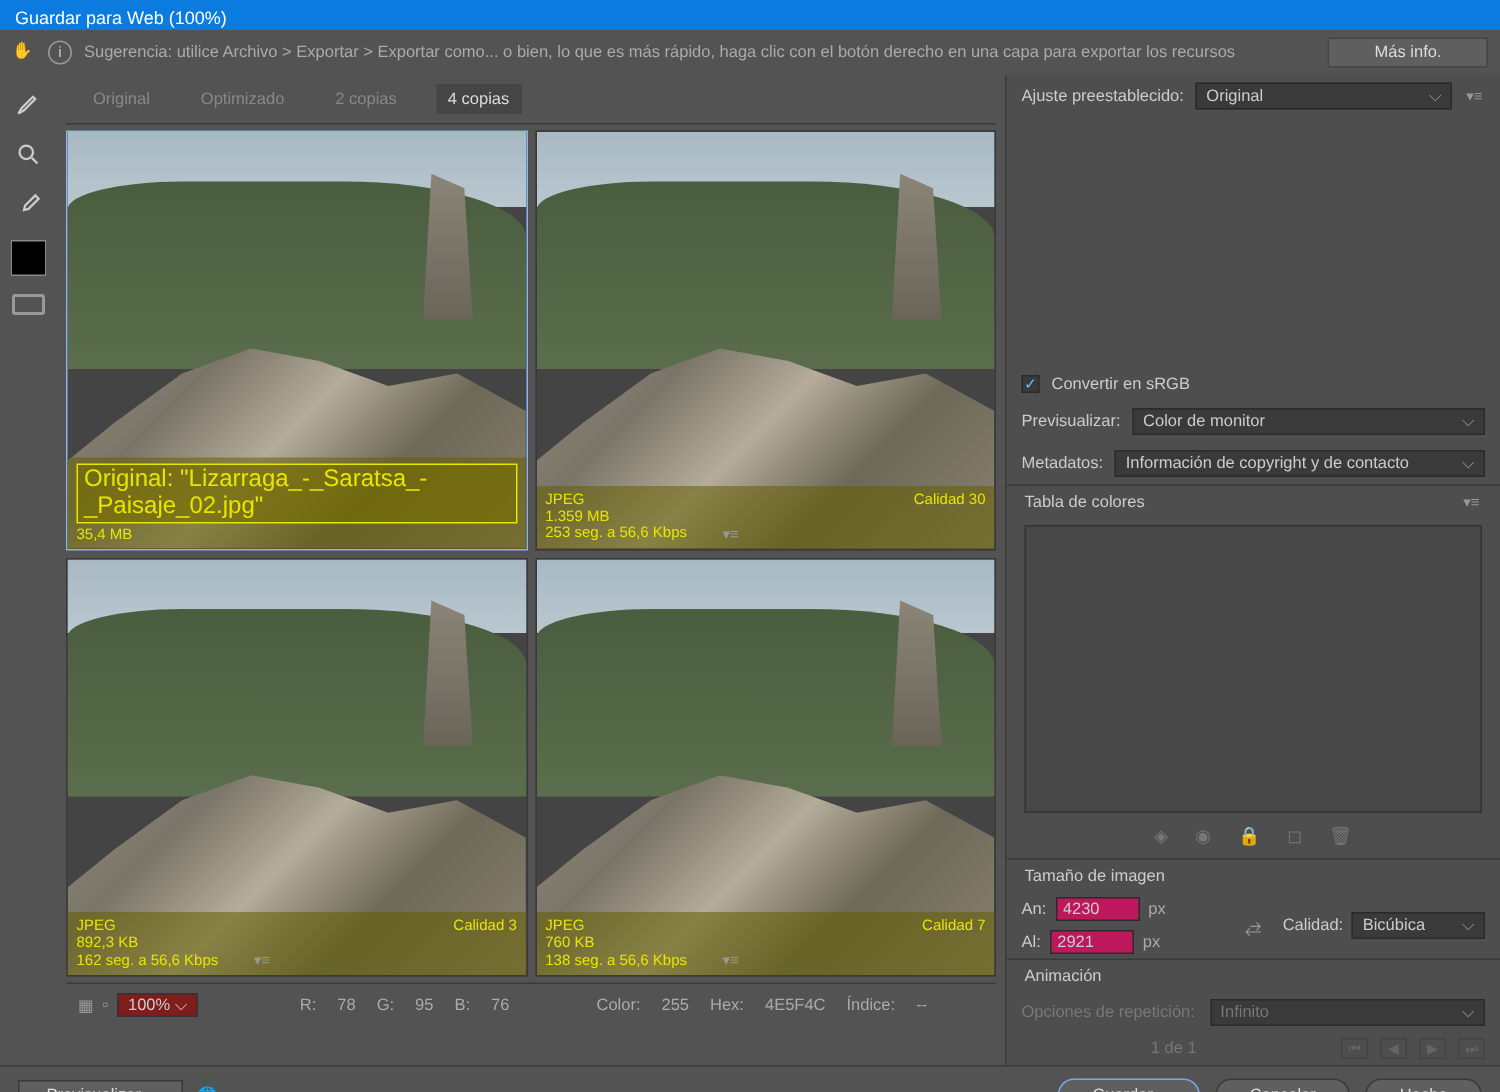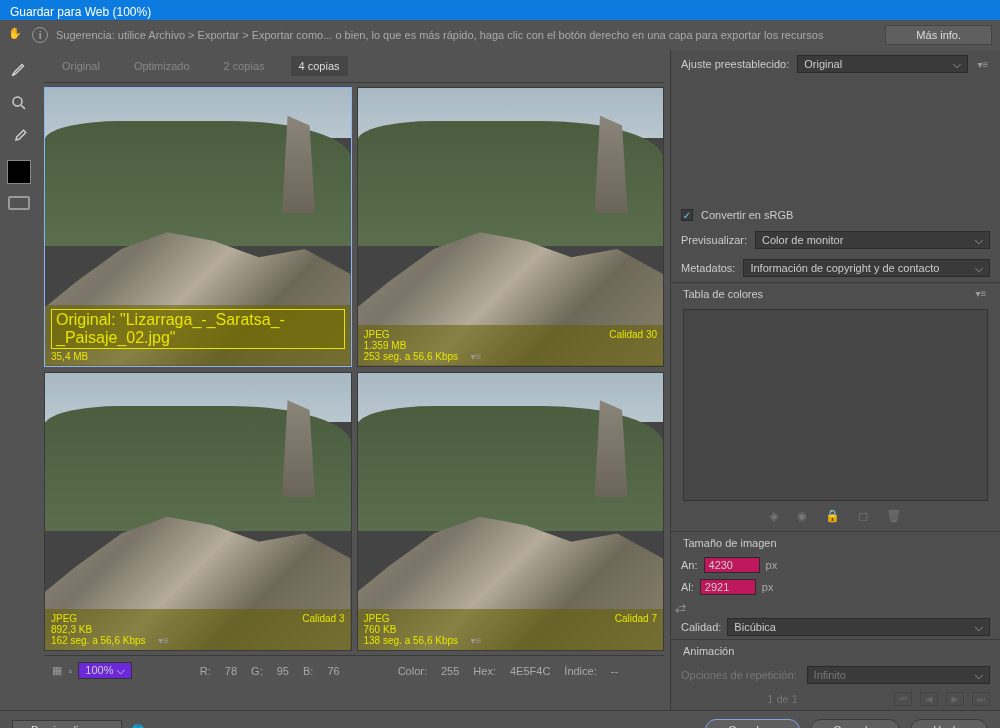--- a/index.html
+++ b/index.html
@@ -22,25 +22,25 @@
 .previews { display: grid; grid-template-columns: 1fr 1fr; grid-template-rows: 1fr 1fr; gap: 5px; padding: 4px 0; height: 572px; }
 .preview { border: 1px solid #3a3a3a; position: relative; background: #444; display: flex; flex-direction: column; }
 .preview.selected { border: 1px solid #8ab4f2; }
 .thumb { flex: 1; position: relative; overflow: hidden; }
 .thumb-sky { position: absolute; top: 0; left: 0; right: 0; height: 18%; background: linear-gradient(#a8b9c4, #b9c7cf); }
 .thumb-hills { position: absolute; top: 12%; left: 0; right: 0; height: 45%; background: linear-gradient(#4a5d3f, #5a6d4c); border-radius: 25% 40% 0 0 / 15% 30% 0 0; }
 .thumb-rock { position: absolute; bottom: 0; left: 0; right: 0; height: 60%; background: linear-gradient(135deg, #9a9182 0%, #7a7568 30%, #b5ac9a 50%, #6d6858 70%, #8a8270 100%); clip-path: polygon(0 100%, 0 65%, 10% 50%, 25% 30%, 40% 20%, 55% 25%, 70% 35%, 85% 30%, 100% 45%, 100% 100%); }
 .thumb-rock2 { position: absolute; top: 10%; right: 8%; width: 18%; height: 35%; background: linear-gradient(#8a8578, #6a6558); clip-path: polygon(30% 0, 70% 10%, 80% 100%, 20% 100%); }
 .meta-overlay { position: absolute; bottom: 0; left: 0; right: 0; background: rgba(100, 95, 0, 0.55); padding: 4px 6px; }
 .meta-line { color: #e6e600; font-size: 10px; display: flex; justify-content: space-between; align-items: center; }
-.meta-sub { color: #e6e600; font-size: 10px; display: flex; align-items: center; gap: 11px; }
+.meta-sub { color: #e6e600; font-size: 10px; display: flex; align-items: center; gap: 22px; }
 .orig-badge { border: 1px solid #e6e600; padding: 1px 4px; color: #e6e600; font-size: 16px; background: rgba(120,110,0,0.6); display: inline-block; margin-bottom: 2px; }
 .bottombar { display: flex; align-items: center; gap: 14px; padding: 6px 8px; border-top: 1px solid #3a3a3a; font-size: 11px; color: #aaa; }
 .zoombox { display: flex; align-items: center; gap: 6px; }
-.zoom-sel { background: #6d28d9; border: 1px solid #333; color: #ccc; padding: 1px 6px; text-align: center; }
+.zoom-sel { background: #7f1d1d; border: 1px solid #333; color: #ccc; padding: 1px 6px; text-align: center; }
 .right-panel { width: 330px; background: #4e4e4e; display: flex; flex-direction: column; border-left: 1px solid #3a3a3a; }
 .rp-row { display: flex; align-items: center; gap: 8px; padding: 5px 10px; }
 .rp-label { color: #ccc; font-size: 11px; white-space: nowrap; }
 .rp-select { flex: 1; background: #3a3a3a; border: 1px solid #2a2a2a; color: #ccc; padding: 2px 6px; font-size: 11px; position: relative; }
 .rp-select::after { content: '⌵'; position: absolute; right: 6px; top: 2px; color: #999; }
 .rp-gap { flex: 1; }
 .chk { width: 12px; height: 12px; background: #3a3a3a; border: 1px solid #2a2a2a; display: inline-flex; align-items: center; justify-content: center; color: #6cf; font-size: 10px; }
 .section-title { padding: 5px 12px; color: #ccc; font-size: 11px; border-top: 1px solid #3a3a3a; }
 .color-table { height: 192px; margin: 4px 12px; border: 1px solid #333; background: #474747; }
 .ct-icons { display: flex; justify-content: center; gap: 18px; padding: 4px 0 8px; color: #777; font-size: 12px; }
@@ -228,21 +228,21 @@
     </div>
     <div class="color-table"></div>
     <div class="ct-icons">
       <span>◈</span>
       <span>◉</span>
       <span>🔒</span>
       <span>◻</span>
       <span>🗑</span>
     </div>
     <div class="section-title">Tamaño de imagen</div>
-    <div style="display:flex;flex-direction:column;">
+    <div style="display:flex;align-items:center;">
       <div style="flex:1">
         <div class="size-row">
           <span class="rp-label">An:</span>
           <input class="size-input" value="4230" style="">
           <span class="unit">px</span>
         </div>
         <div class="size-row">
           <span class="rp-label">Al:</span>
           <input class="size-input" value="2921" style="">
           <span class="unit">px</span>

